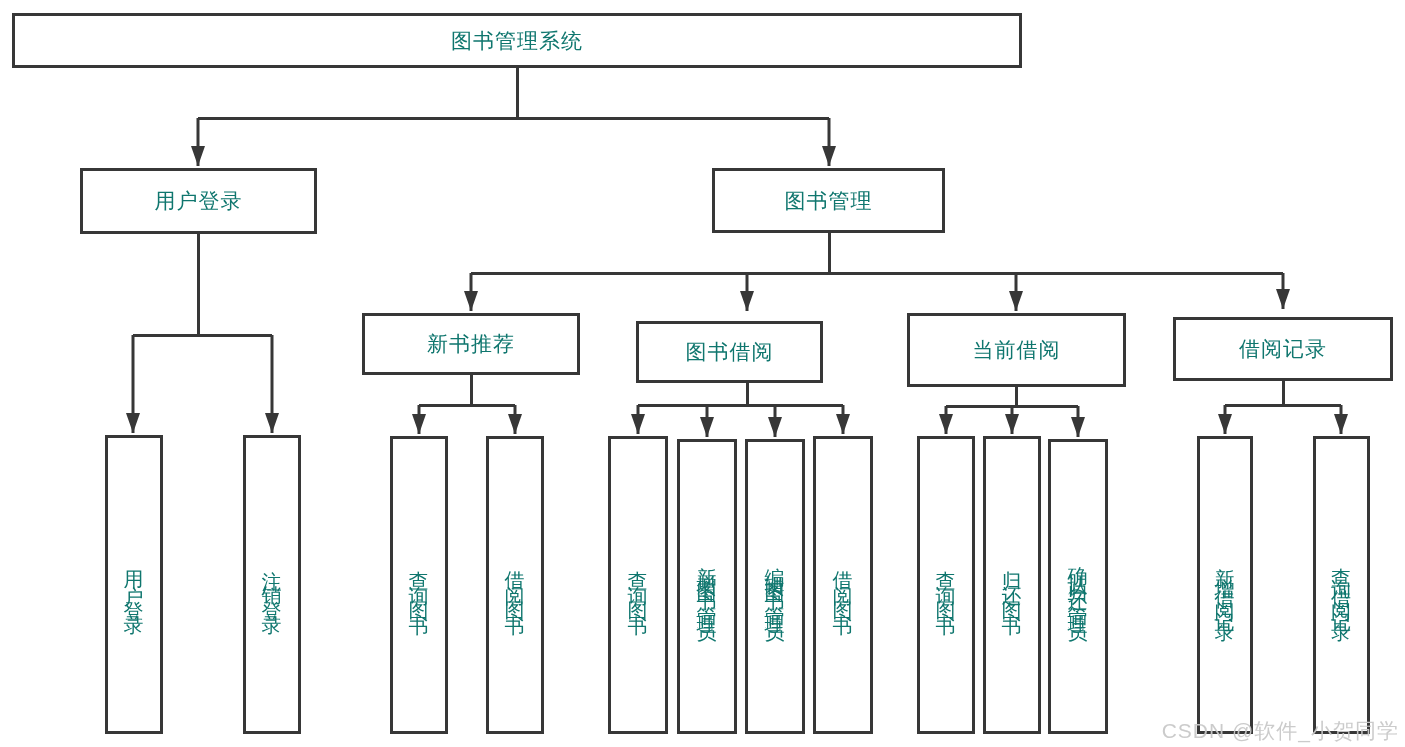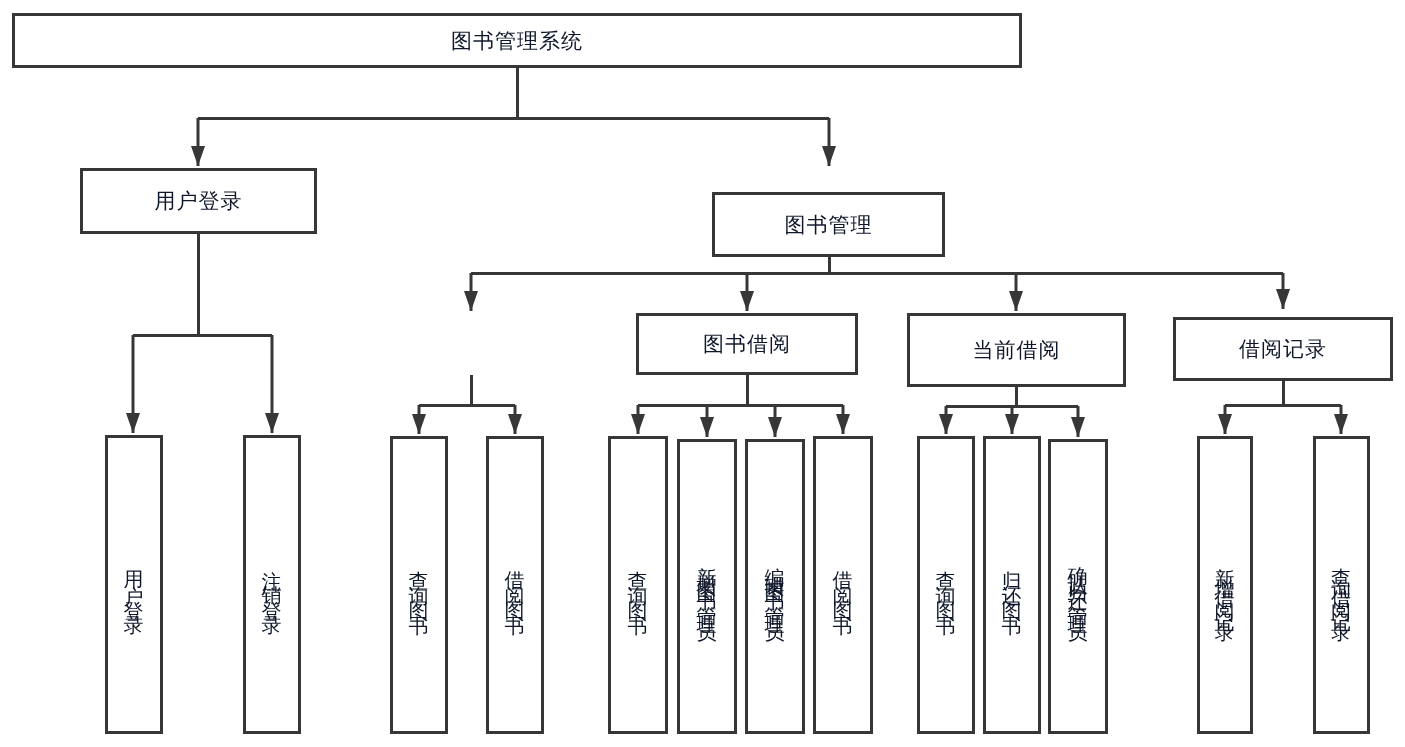--- a/index.html
+++ b/index.html
@@ -17,21 +17,21 @@
     width: 1405px; height: 747px;
   }
   .node {
     position: absolute;
     box-sizing: border-box;
     border: 3px solid #373737;
     background: #ffffff;
     display: flex;
     align-items: center;
     justify-content: center;
-    color: #0f172a;
+    color: #0f766e;
   }
   .hbox { font-size: 21px; letter-spacing: 1px; }
   .vbox span {
     writing-mode: vertical-rl;
     text-orientation: mixed;
     font-size: 20px;
     line-height: 1;
   }
   .ls-wide  span { letter-spacing: 15px; }
   .ls-mid   span { letter-spacing: 11px; }
@@ -99,25 +99,28 @@
     </g>
   </svg>
 
   <div class="node hbox" style="left:12px; top:13px; width:1010px; height:55px;">
     <span>图书管理系统</span>
   </div>
 
   <div class="node hbox" style="left:80px; top:168px; width:237px; height:66px;">
     <span>用户登录</span>
   </div>
-  <div class="node hbox" style="left:712px; top:168px; width:233px; height:65px;margin-top:24px;">
+  <div class="node hbox" style="left:712px; top:168px; width:233px; height:65px;">
     <span>图书管理</span>
   </div>
 
-  <div class="node hbox" style="left:636px; top:313px; width:222px; height:62px;">
+  <div class="node hbox" style="left:362px; top:313px; width:218px; height:62px;">
+    <span>新书推荐</span>
+  </div>
+  <div class="node hbox" style="left:636px; top:321px; width:187px; height:62px;">
     <span>图书借阅</span>
   </div>
   <div class="node hbox" style="left:907px; top:313px; width:219px; height:74px;">
     <span>当前借阅</span>
   </div>
   <div class="node hbox" style="left:1173px; top:311px; width:220px; height:64px;margin-top:6px;">
     <span>借阅记录</span>
   </div>
 
   <div class="node vbox ls-wide" style="left:105px; top:435px; width:58px; height:299px;">
@@ -157,14 +160,15 @@
     <span>确认归还（管理员）</span>
   </div>
 
   <div class="node vbox ls-mid" style="left:1197px; top:436px; width:56px; height:298px;">
     <span>新增借阅记录</span>
   </div>
   <div class="node vbox ls-mid" style="left:1313px; top:436px; width:57px; height:298px;">
     <span>查询借阅记录</span>
   </div>
 
+  <div class="watermark">CSDN @软件_小贺同学</div>
 
 </div>
 
 </body></html>

